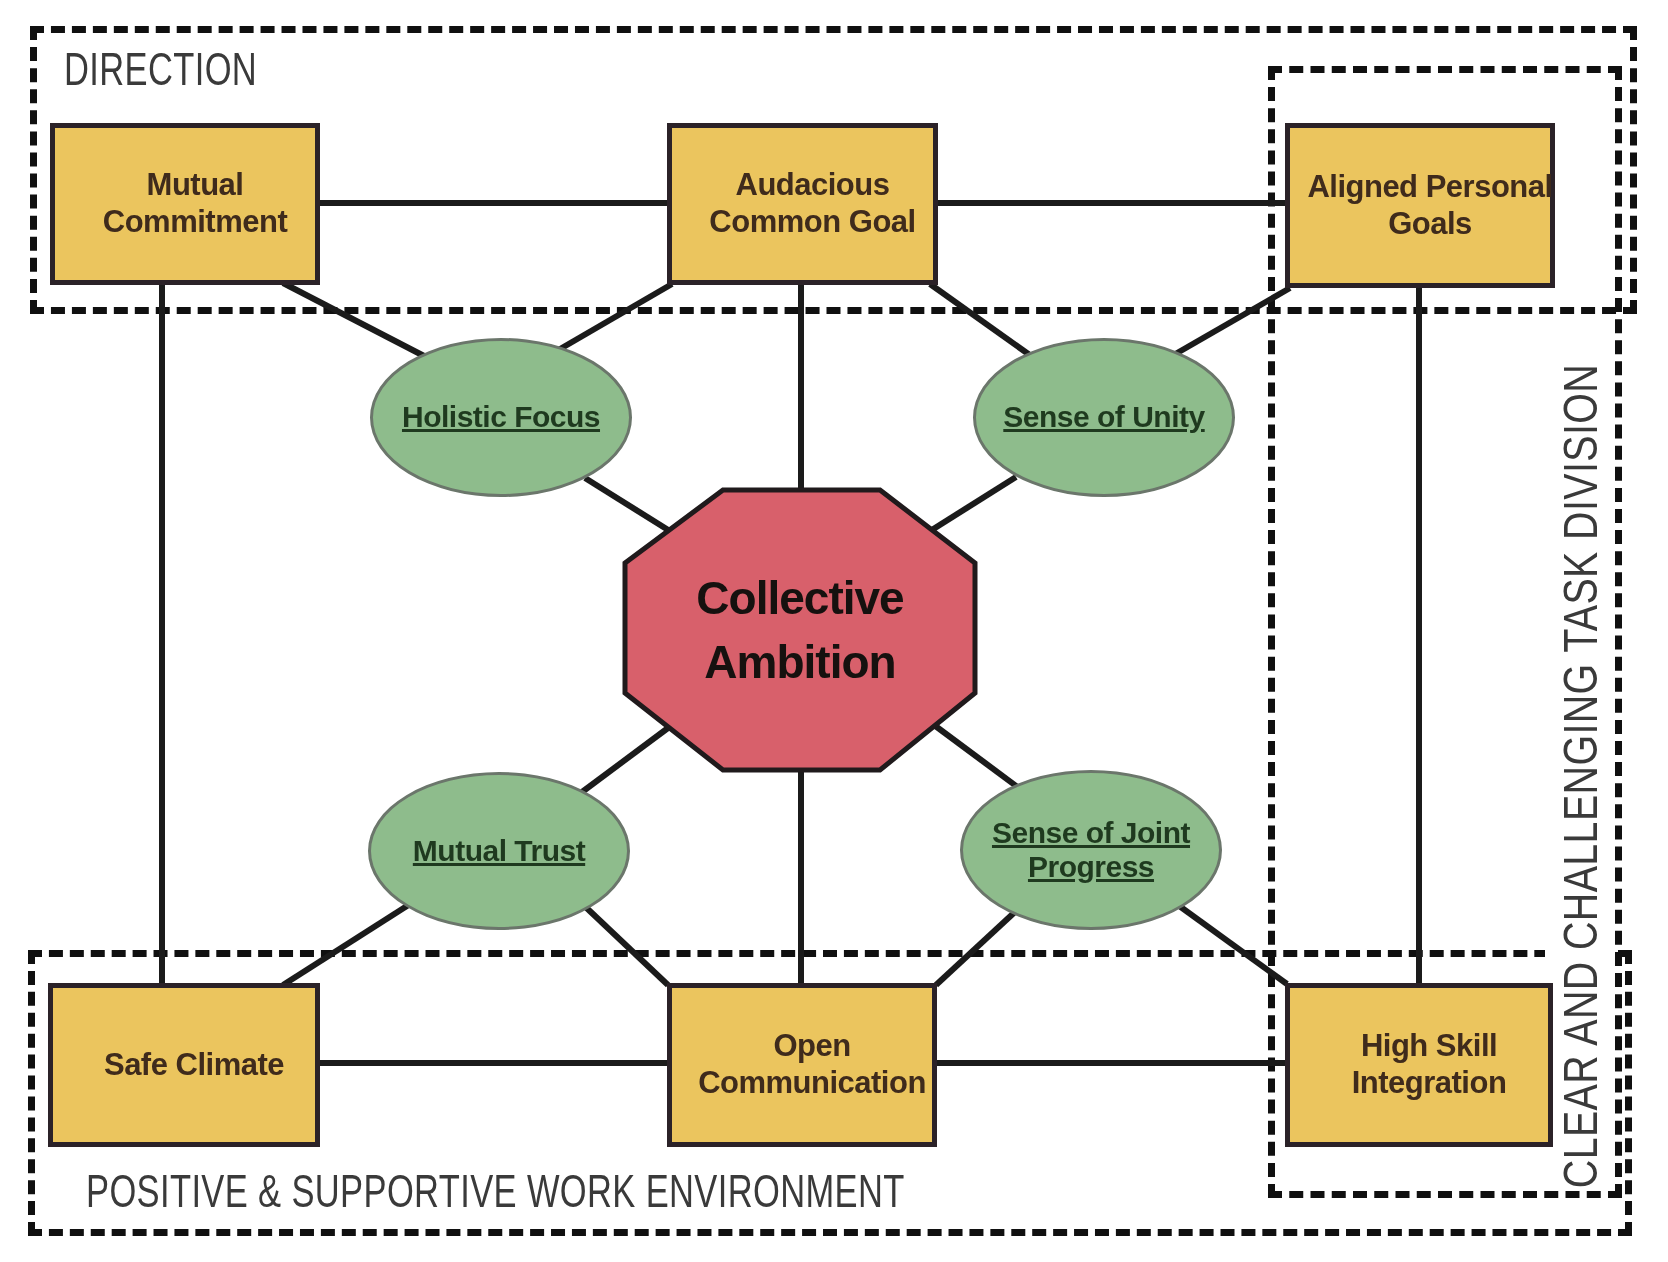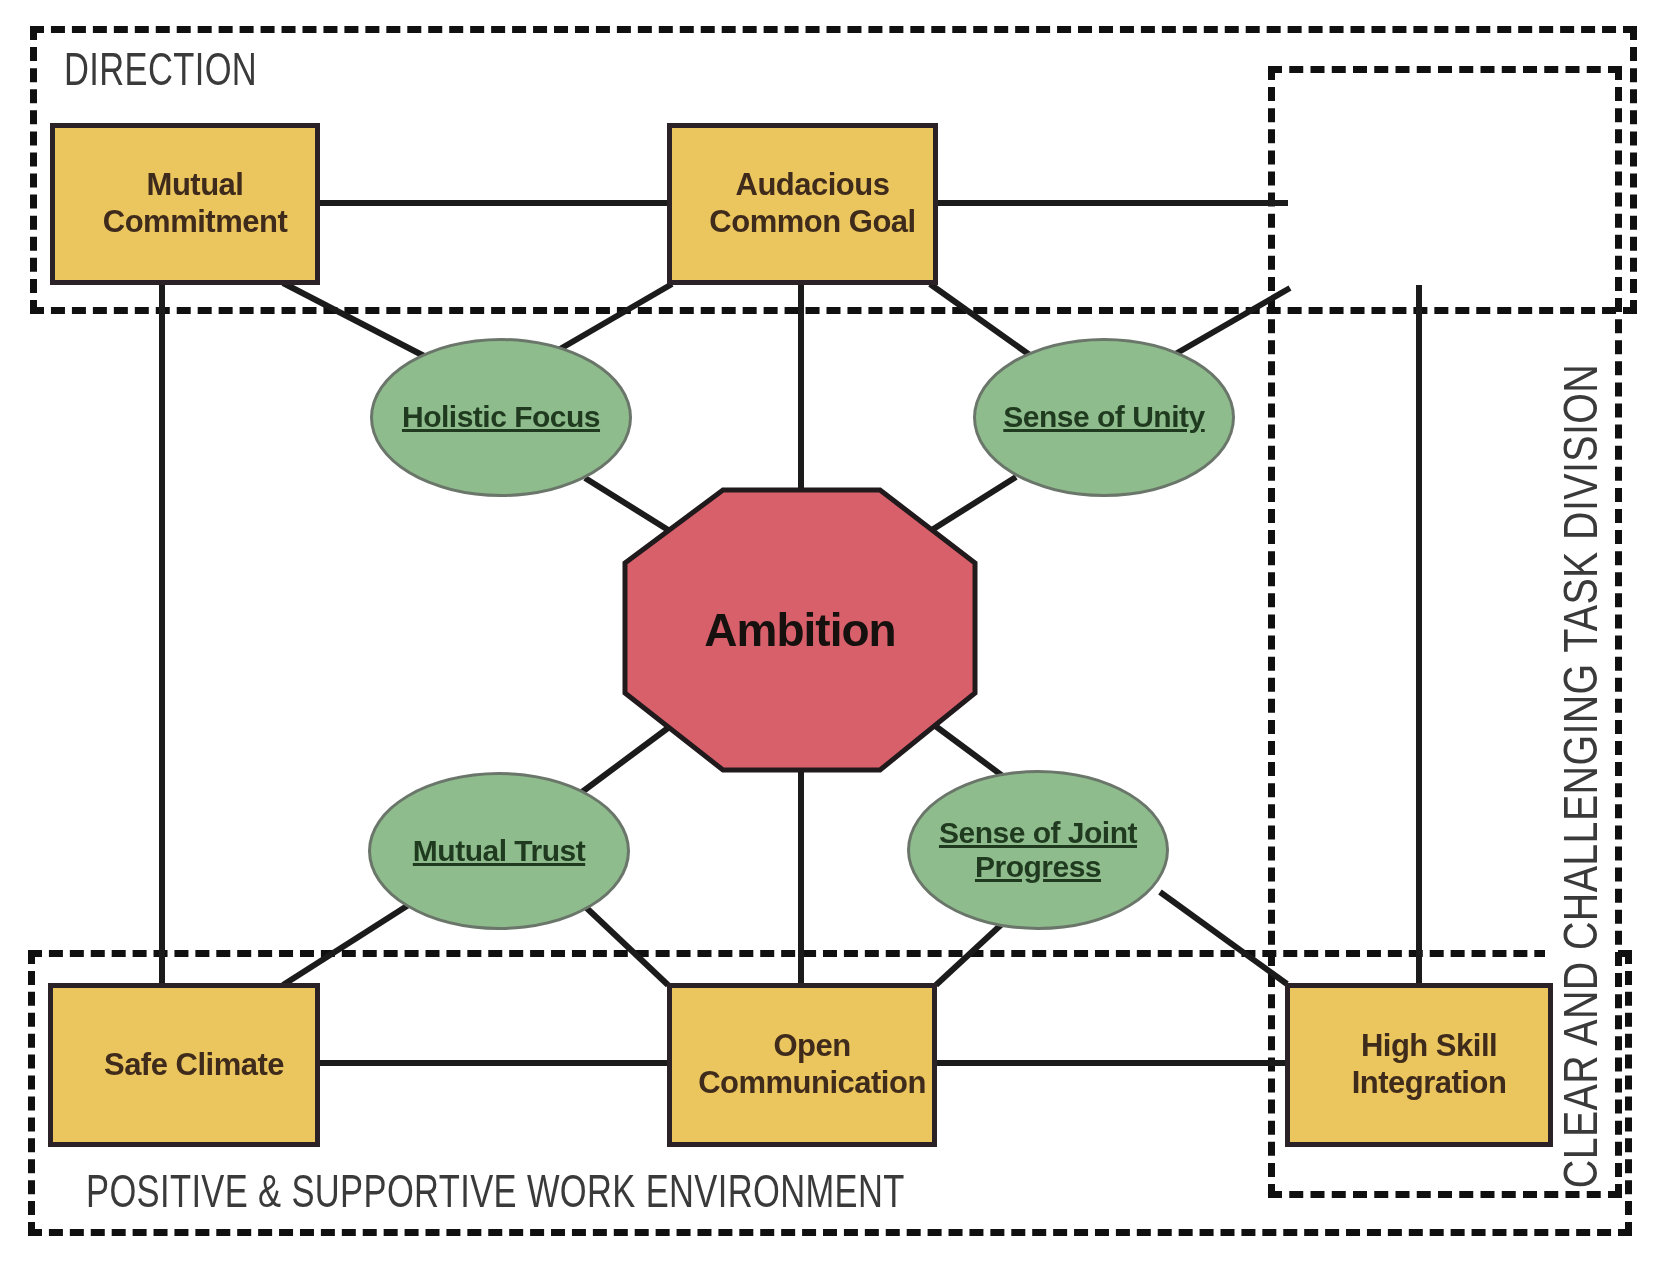--- a/index.html
+++ b/index.html
@@ -102,20 +102,24 @@
   <div class="zone-label" id="task-label">CLEAR AND CHALLENGING TASK DIVISION</div>
 
   <div class="ybox" style="left:50px; top:123px; width:270px; height:162px;">
     <span class="line">Mutual</span>
     <span class="line">Commitment</span>
   </div>
   <div class="ybox" style="left:667px; top:123px; width:271px; height:162px;">
     <span class="line">Audacious</span>
     <span class="line">Common Goal</span>
   </div>
+  <div class="ybox" style="left:1285px; top:123px; width:270px; height:165px;">
+    <span class="line">Aligned Personal</span>
+    <span class="line">Goals</span>
+  </div>
   <div class="ybox" style="left:48px; top:983px; width:272px; height:164px;">
     <span class="line">Safe Climate</span>
   </div>
   <div class="ybox" style="left:667px; top:983px; width:270px; height:164px;">
     <span class="line">Open</span>
     <span class="line">Communication</span>
   </div>
   <div class="ybox" style="left:1285px; top:983px; width:268px; height:164px;">
     <span class="line">High Skill</span>
     <span class="line">Integration</span>
@@ -123,25 +127,26 @@
 
   <div class="gell" style="left:370px; top:338px; width:262px; height:159px;">
     <span class="line">Holistic Focus</span>
   </div>
   <div class="gell" style="left:973px; top:338px; width:262px; height:159px;">
     <span class="line">Sense of Unity</span>
   </div>
   <div class="gell" style="left:368px; top:772px; width:262px; height:158px;">
     <span class="line">Mutual Trust</span>
   </div>
-  <div class="gell" style="left:907px; top:770px; width:262px; height:160px;">
+  <div class="gell" style="left:960px; top:770px; width:262px; height:160px;">
     <span class="line">Sense of Joint</span>
     <span class="line">Progress</span>
   </div>
 
   <svg id="octagon-svg" width="360" height="290" viewBox="620 485 360 290">
     <polygon points="723,490 880,490 975,563 975,693 880,770 723,770 625,693 625,563"></polygon>
   </svg>
   <div id="center-label">
+    <span class="line">Collective</span>
     <span class="line">Ambition</span>
   </div>
 
 </div>
 
 </body></html>

